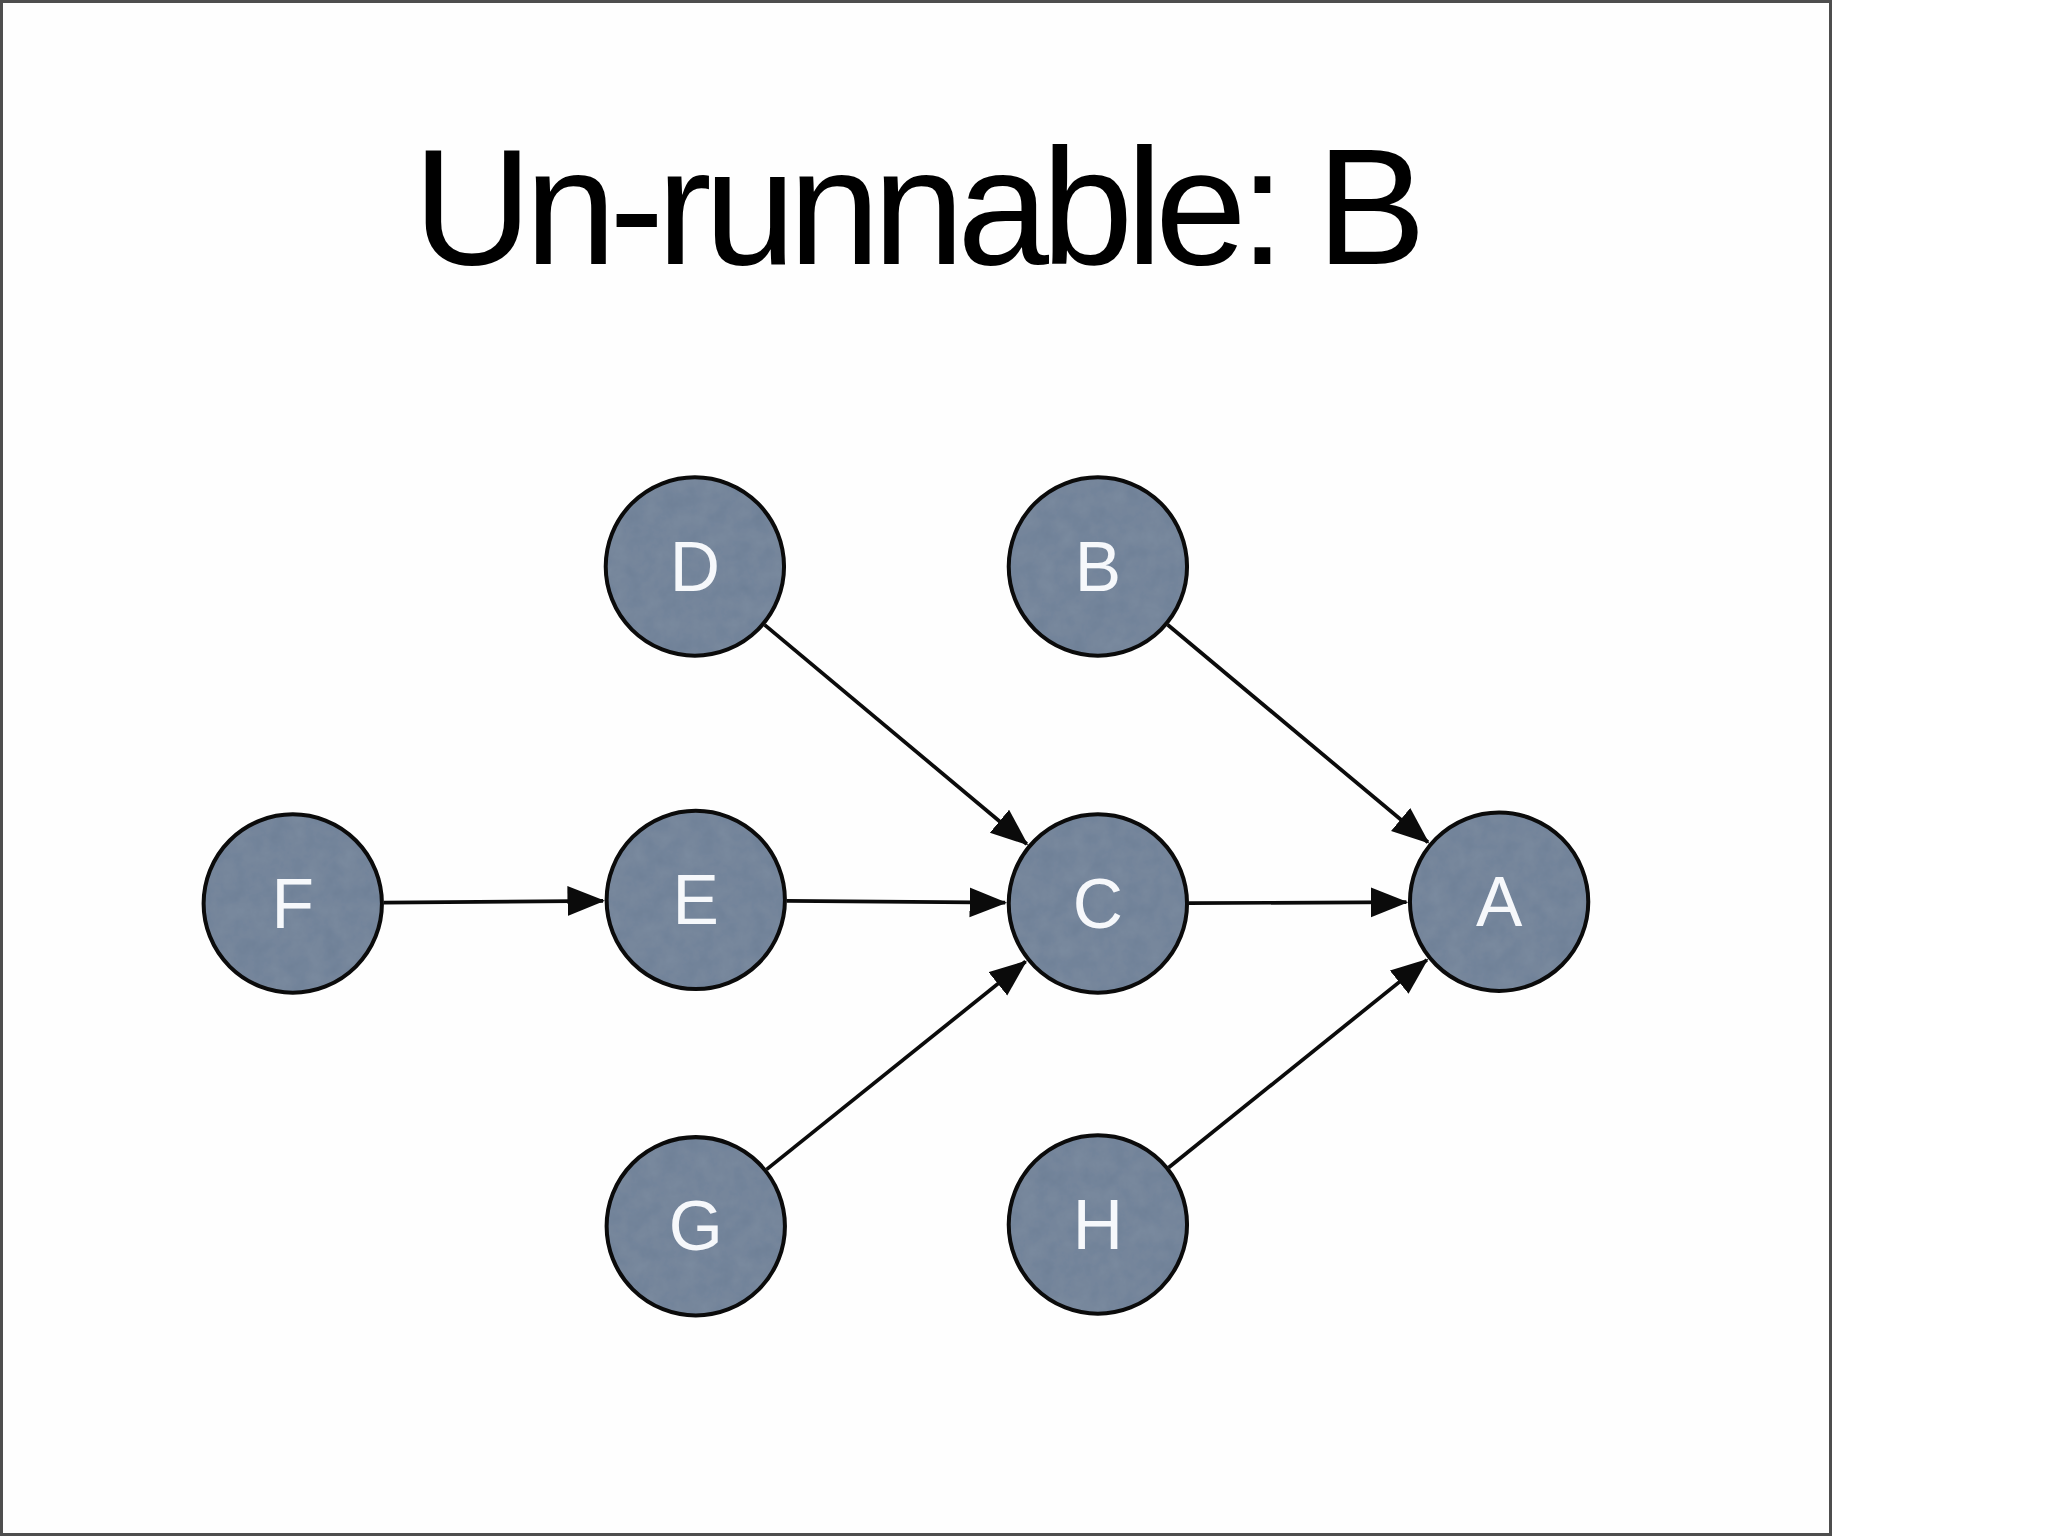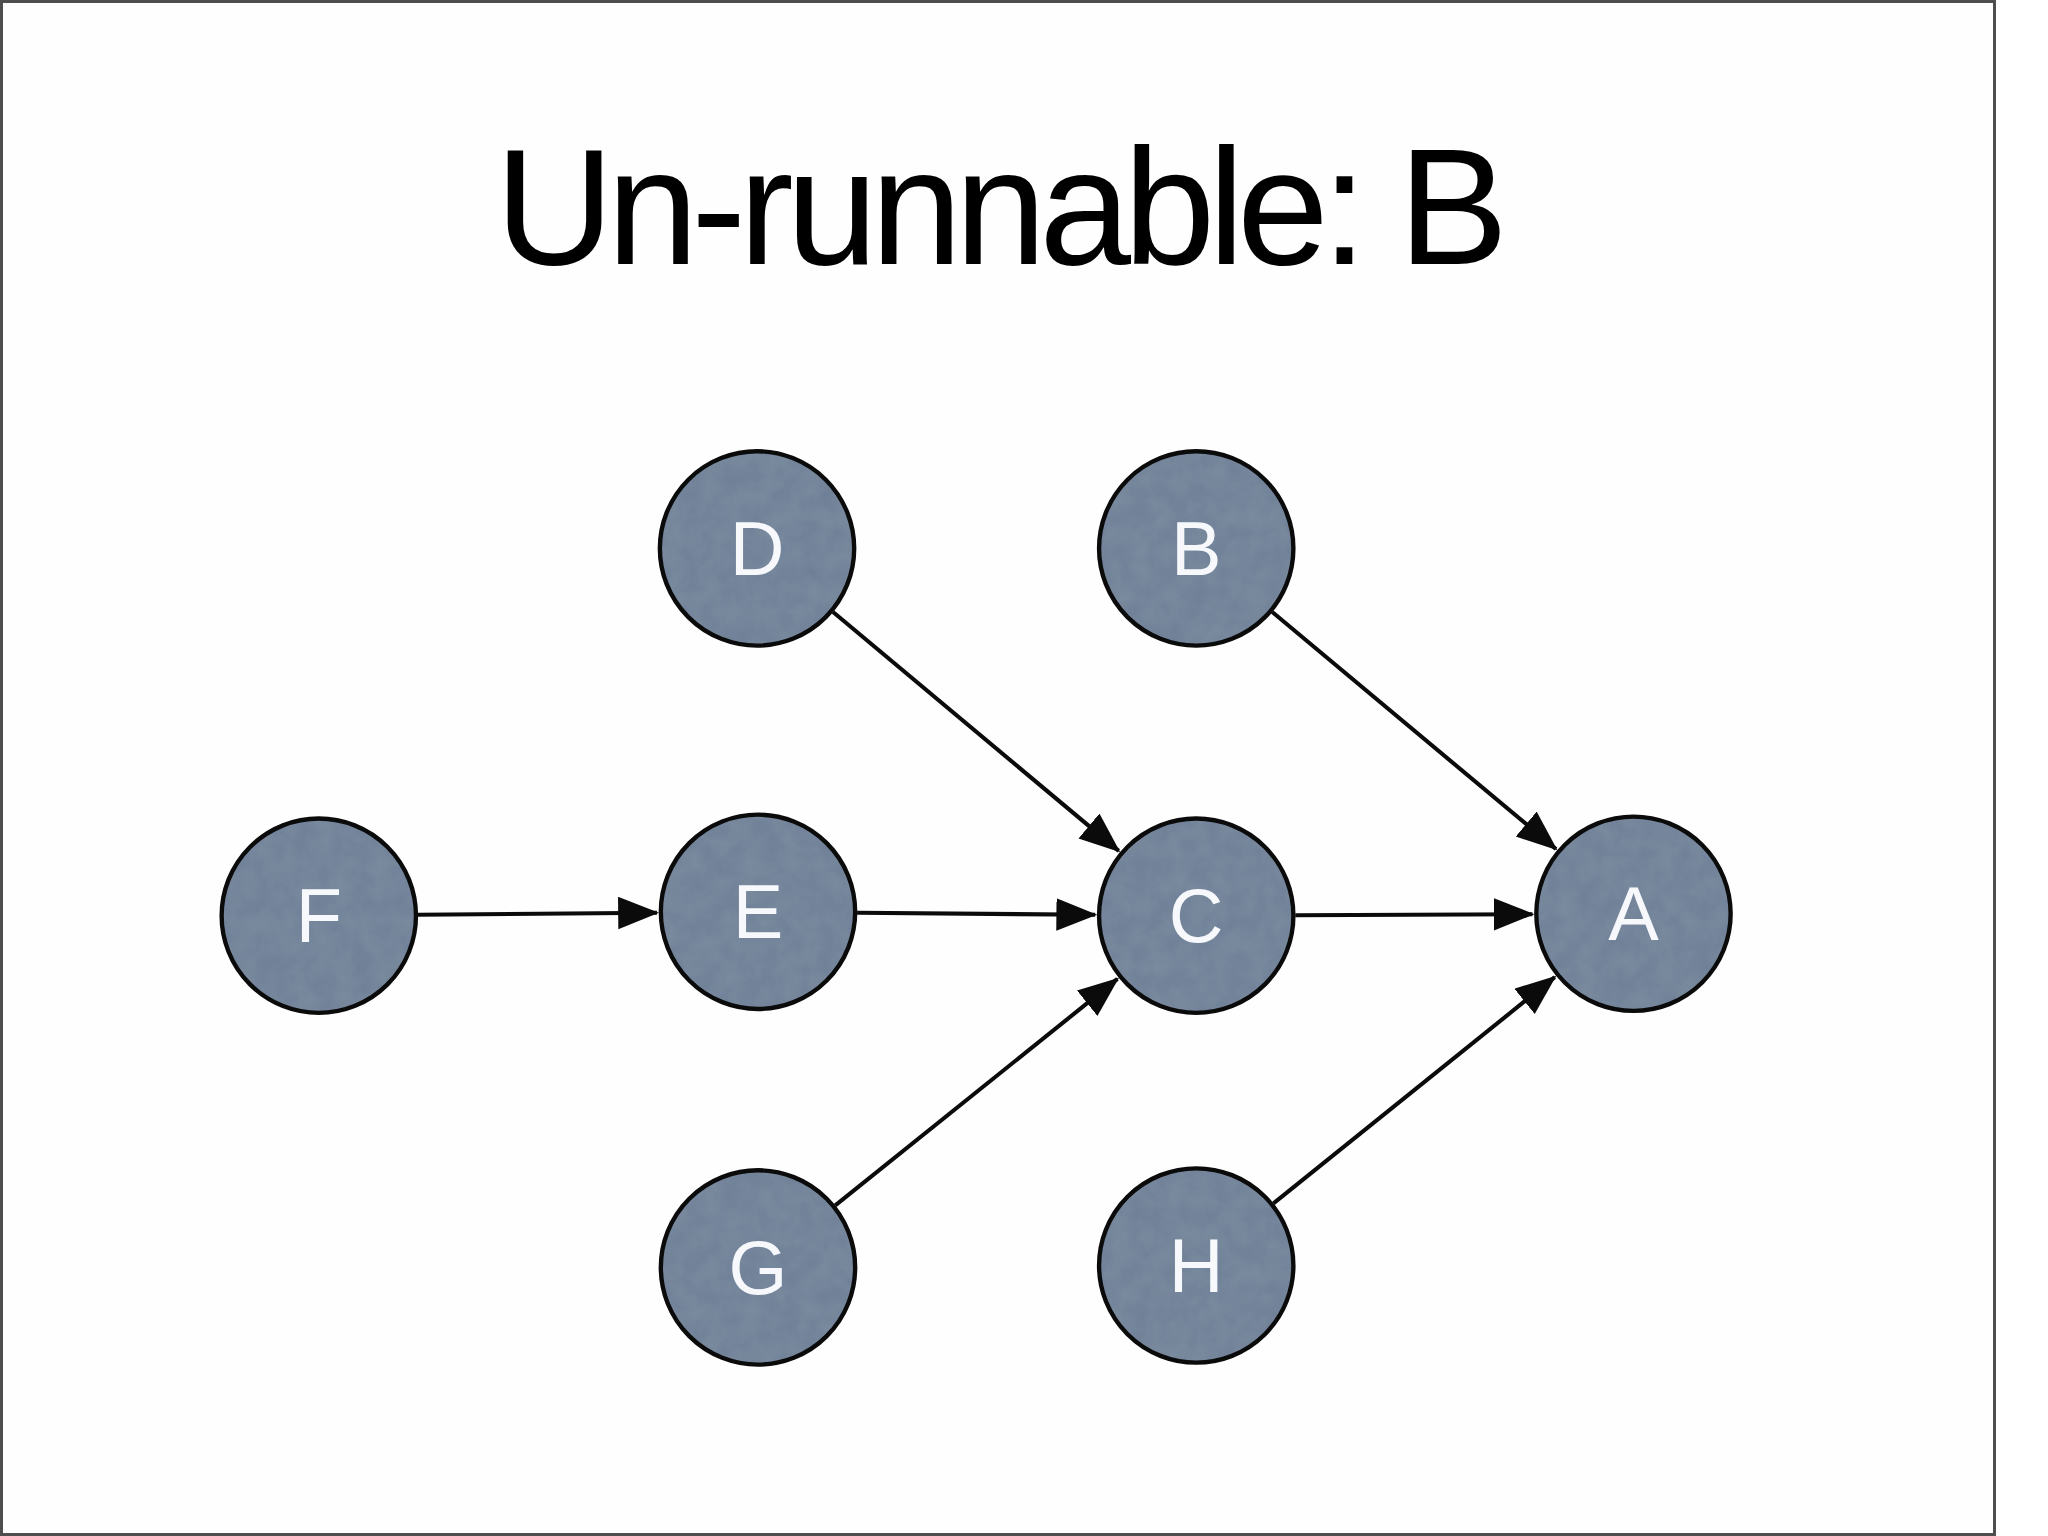--- a/index.html
+++ b/index.html
@@ -2,21 +2,21 @@
 <html><head>
 <meta charset="utf-8">
 <style>
   html, body {
     margin: 0;
     padding: 0;
     background: #ffffff;
   }
   .slide {
     position: relative;
-    width: 1996px;
+    width: 1832px;
     height: 1536px;
     box-sizing: border-box;
     background: #fefefe;
     border: 3px solid #4e4e4e;
     overflow: hidden;
     font-family: "Liberation Sans", sans-serif;
   }
   .title {
     position: absolute;
     top: 118px;

